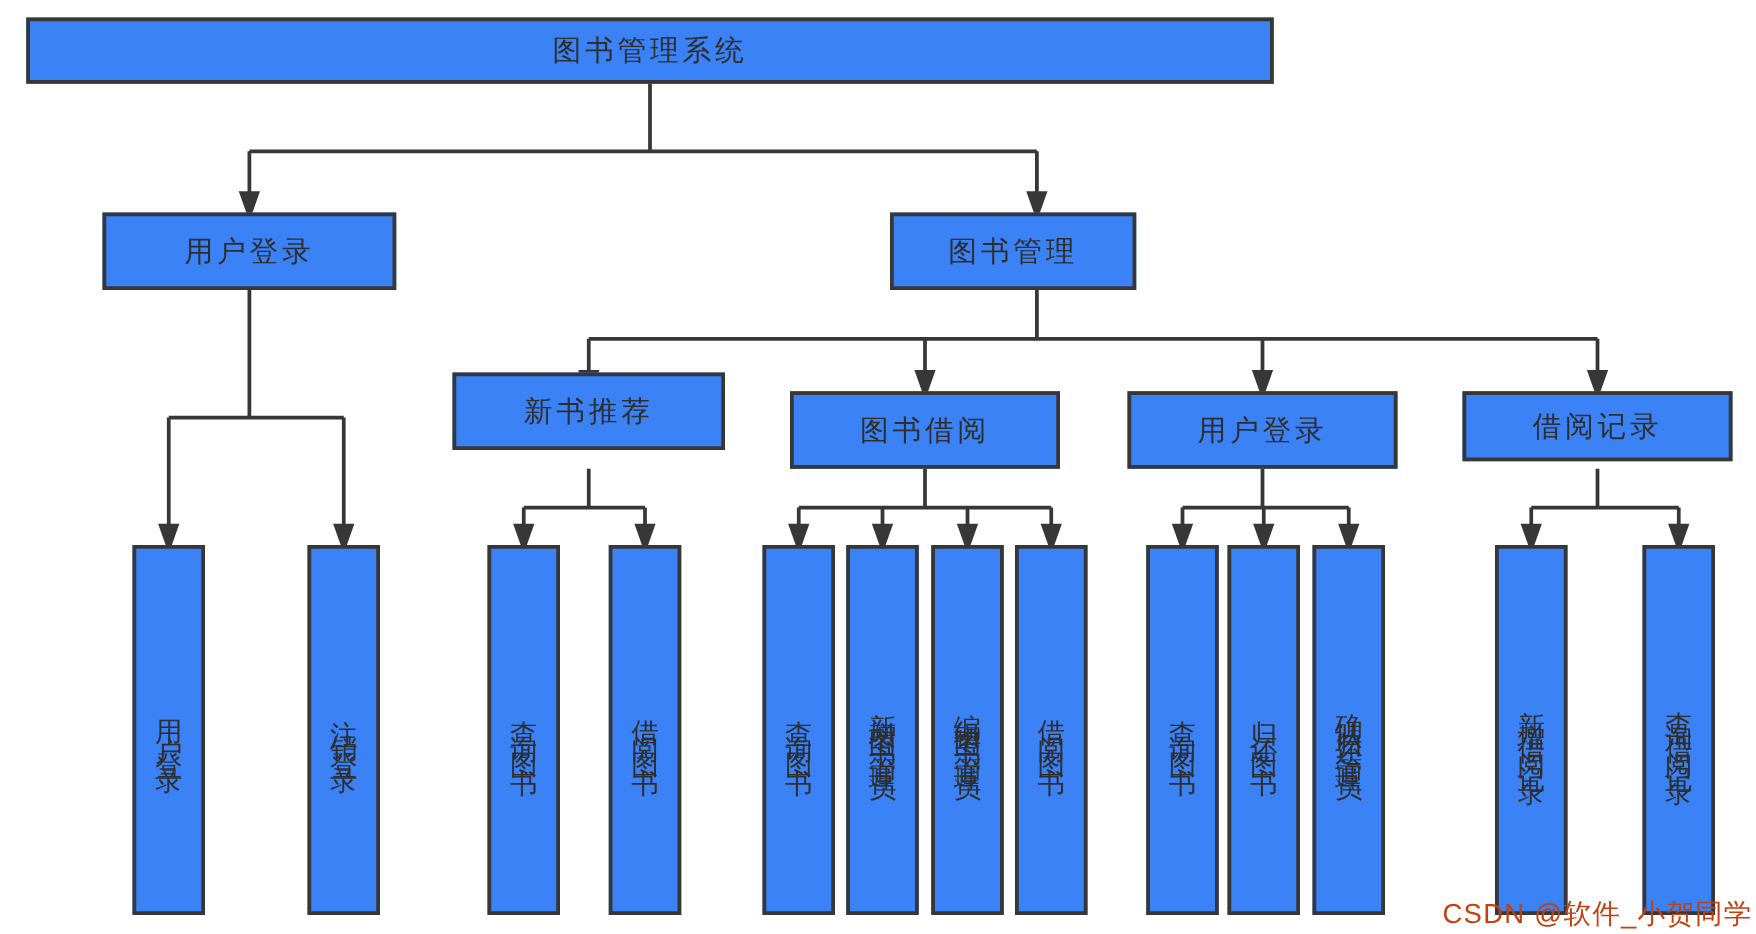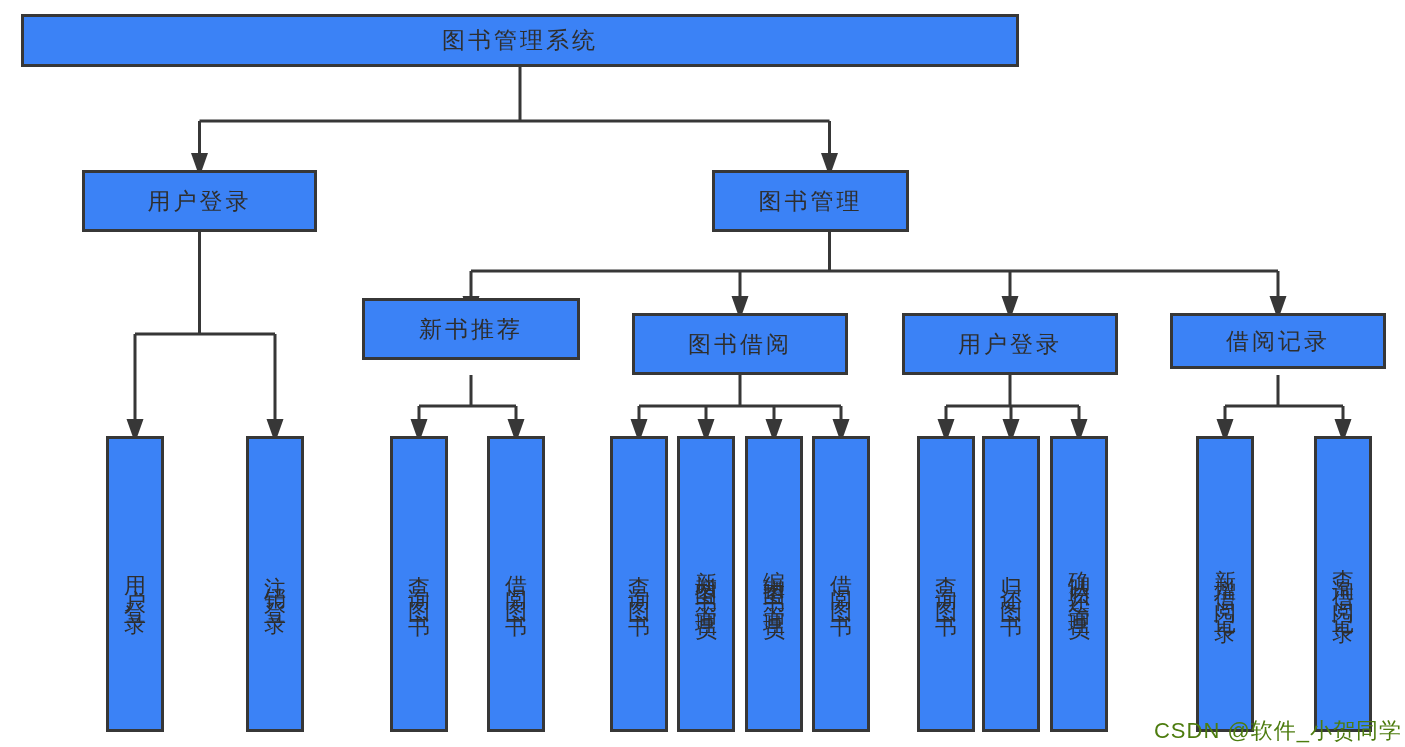--- a/index.html
+++ b/index.html
@@ -41,21 +41,21 @@
     white-space: nowrap;
   }
   .node.v.med .vtext { letter-spacing: 11px; }
   .node.v.long .vtext { letter-spacing: 7px; }
   .watermark {
     position: absolute;
     right: 3px;
     bottom: 1px;
     font-size: 22px;
     letter-spacing: 1px;
-    color: #4d7c0f;
+    color: #c2410c;
     white-space: nowrap;
   }
 </style>
 </head>
 <body>
 
 <div class="canvas">
 
   <svg class="wires" viewBox="0 0 1405 747" xmlns="http://www.w3.org/2000/svg">
     <g fill="none" stroke="#373737" stroke-width="3">

